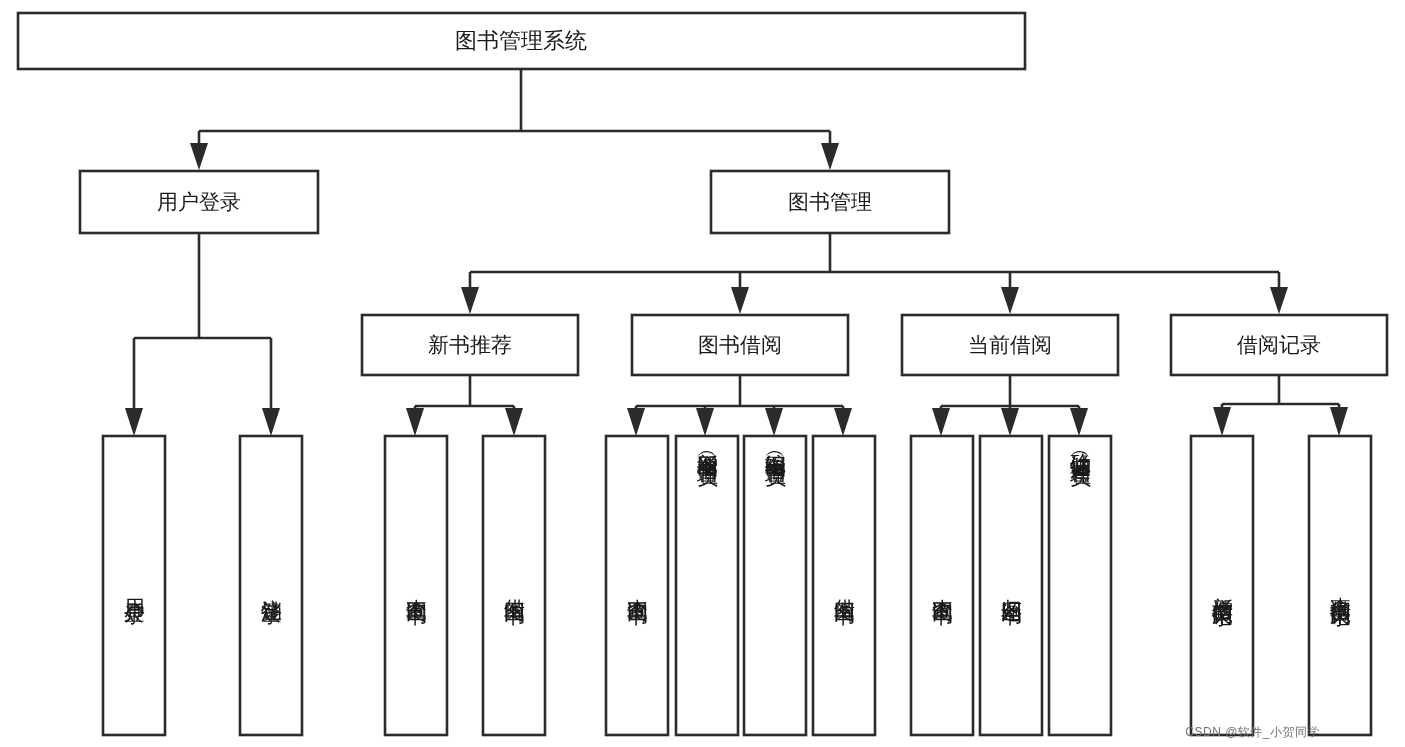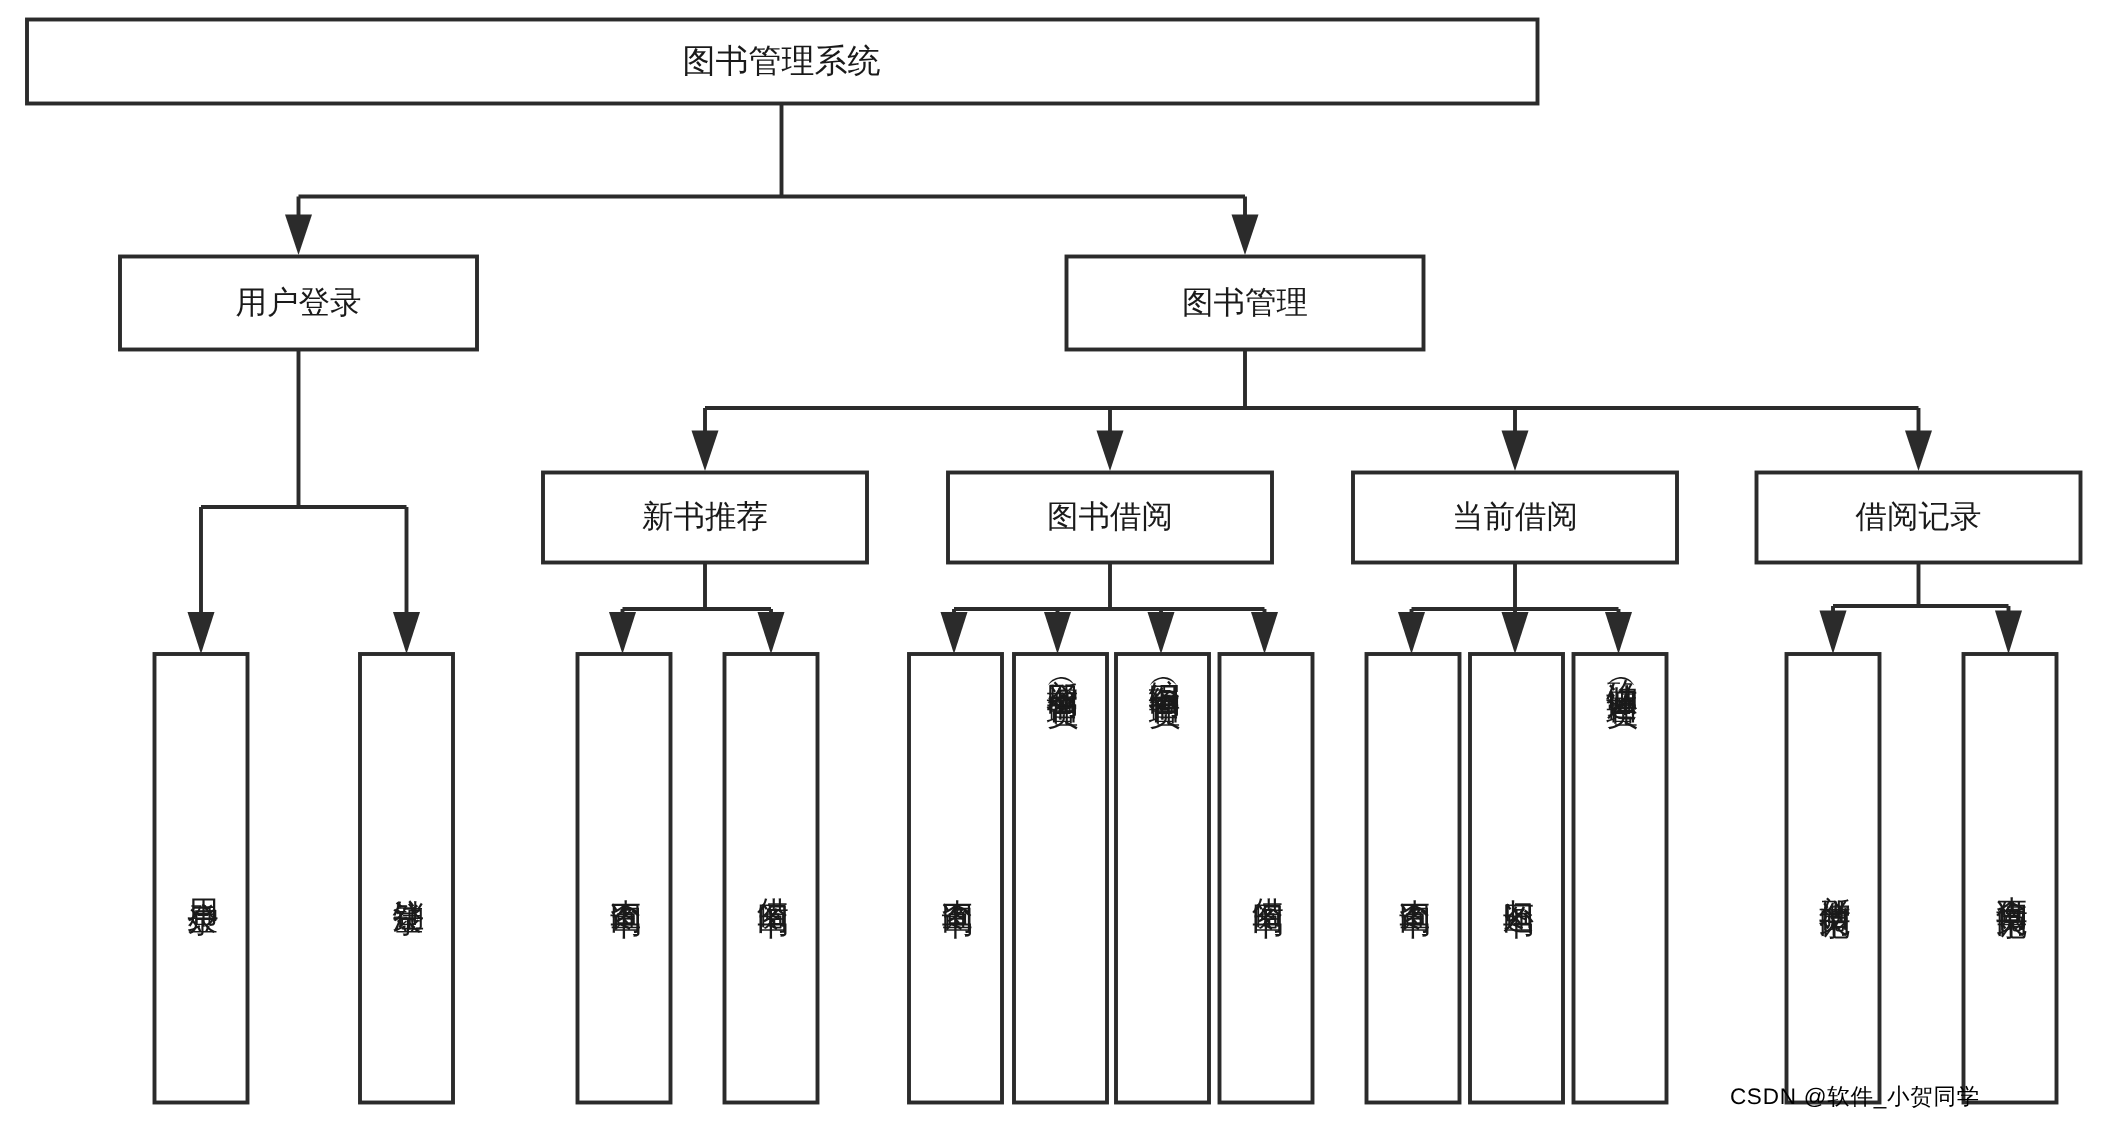--- a/index.html
+++ b/index.html
@@ -71,22 +71,22 @@
     line-height: 1.18;
     letter-spacing: 2px;
     color: #1a1a1a;
     white-space: nowrap;
   }
   #watermark {
     position: absolute;
     right: 8px;
     bottom: 6px;
     font-family: "Liberation Sans", "DejaVu Sans", sans-serif;
-    font-size: 15px;
-    color: #000000;
+    font-size: 12px;
+    color: #737373;
     letter-spacing: 0.5px;
     user-select: none;
   }
 </style>
 </head>
 <body>
 
 <div id="diagram-root">
 
   <svg id="flow" viewBox="0 0 1405 747" xmlns="http://www.w3.org/2000/svg">

